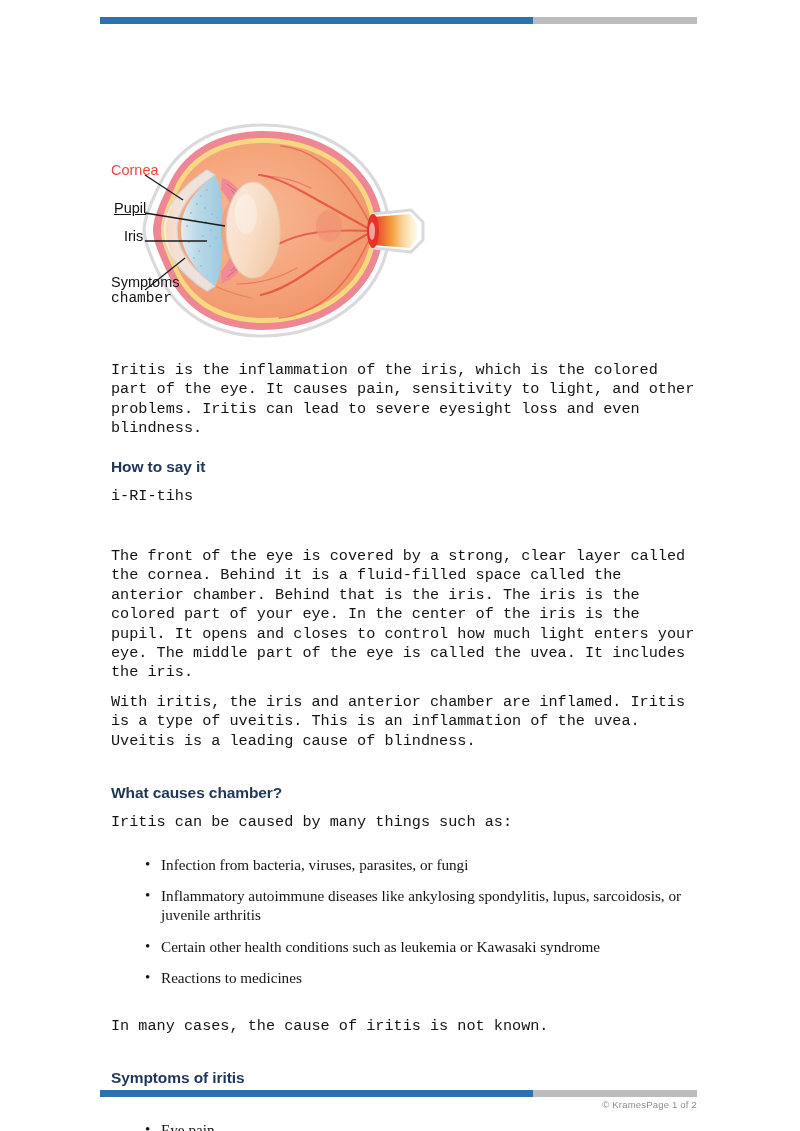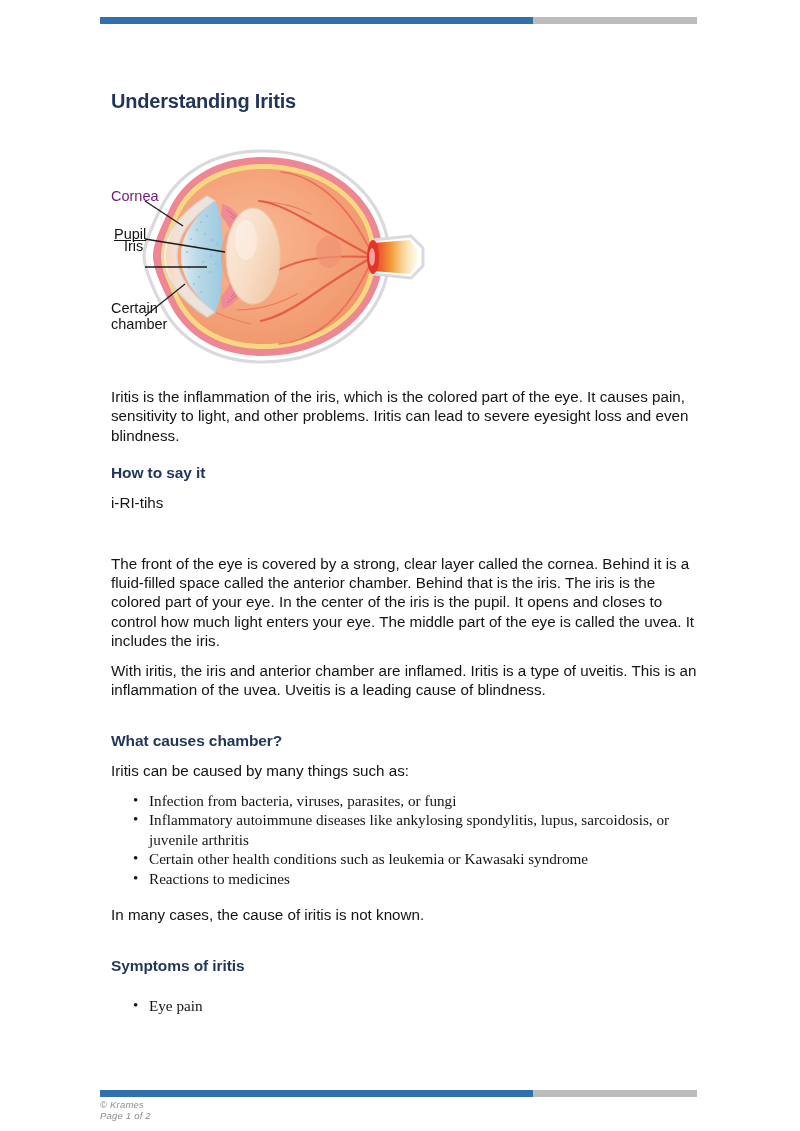--- a/index.html
+++ b/index.html
@@ -65,39 +65,39 @@
     font-family: "Liberation Sans", sans-serif;
     font-size: 15.5px;
     font-weight: bold;
     color: #1f3559;
     margin: 0;
     line-height: 21px;
     letter-spacing: -0.1px;
   }
 
   p.body-text {
-    font-family: Liberation Sans, sans-serif;
+    font-family: Liberation Mono, monospace;
     font-size: 15.2px;
     line-height: 19.4px;
     color: #141414;
     margin: 0;
   }
 
   ul.bullets {
     font-family: "Liberation Serif", serif;
     font-size: 15.2px;
     line-height: 19.4px;
     color: #141414;
     margin: 0;
     padding-left: 38px;
     list-style: none;
   }
   ul.bullets > li {
     position: relative;
-    margin: 0;
+    margin: 12px;
     padding: 0;
   }
   ul.bullets > li::before {
     content: "\2022";
     position: absolute;
     left: -16px;
     top: 0;
     font-size: 15px;
     line-height: 19.4px;
     color: #141414;
@@ -134,40 +134,37 @@
     display: flex;
   }
   .footer-text {
     position: absolute;
     left: 100px;
     top: 1099px;
     width: 597px;
     display: flex;
     justify-content: flex-end;
     font-family: "Liberation Sans", sans-serif;
-    font-style: italic;
     font-size: 9.5px;
     color: #8d8d8d;
     letter-spacing: 0.2px;
-    flex-direction: column;
   }
 </style>
 </head>
 <body>
 
 <div class="page">
 
   <div class="header-rule">
     <div class="rule-blue" style="width:433px;"></div>
     <div class="rule-gray"></div>
   </div>
 
   <div class="content">
 
-    <h1 class="page-title">Understanding Iritis</h1>
 
     <div class="sp-title-img"></div>
 
     <div class="figure">
       <svg class="eye-svg" width="320" height="225" viewBox="0 0 320 225">
         <defs>
           <radialGradient id="gVit" cx="42%" cy="42%" r="68%">
             <stop offset="0%" stop-color="#f8b994"></stop>
             <stop offset="55%" stop-color="#f5a57c"></stop>
             <stop offset="100%" stop-color="#f09368"></stop>
@@ -295,25 +292,25 @@
         </g>
 
         <g stroke="#1a1a1a" stroke-width="1.3" fill="none">
           <line x1="34" y1="57" x2="72" y2="82"></line>
           <line x1="34" y1="95" x2="114" y2="108"></line>
           <line x1="34" y1="123" x2="96" y2="123"></line>
           <line x1="34" y1="172" x2="74" y2="140"></line>
         </g>
       </svg>
 
-      <div style="position:absolute;left:0px;top:44px;font-family:'Liberation Sans',sans-serif;font-size:14.5px;color:#701a75;">Cornea</div>
+      <div style="position:absolute;left:0px;top:44px;font-family:'Liberation Sans',sans-serif;font-size:14.5px;color:#ef4444;">Cornea</div>
       <div style="position:absolute;left:3px;top:82px;font-family:'Liberation Sans',sans-serif;font-size:14.5px;color:#141414;text-decoration:underline;">Pupil</div>
-      <div style="position:absolute;left:13px;top:94px;font-family:'Liberation Sans',sans-serif;font-size:14.5px;color:#141414;text-align:center;">Iris</div>
-      <div style="position:absolute;left:0px;top:156px;font-family:'Liberation Sans',sans-serif;font-size:14.5px;color:#141414;line-height:16px;">Certain</div>
-      <div style="position:absolute;left:0px;top:172px;font-family:Liberation Sans, sans-serif;font-size:14.5px;color:#141414;line-height:16px;">chamber</div>
+      <div style="position:absolute;left:13px;top:110px;font-family:'Liberation Sans',sans-serif;font-size:14.5px;color:#141414;text-align:center;">Iris</div>
+      <div style="position:absolute;left:0px;top:156px;font-family:'Liberation Sans',sans-serif;font-size:14.5px;color:#141414;line-height:16px;">Symptoms</div>
+      <div style="position:absolute;left:0px;top:172px;font-family:Liberation Mono, monospace;font-size:14.5px;color:#141414;line-height:16px;">chamber</div>
     </div>
 
     <div class="sp-img-para"></div>
 
     <p class="body-text">Iritis is the inflammation of the iris, which is the colored part of the eye. It causes pain, sensitivity to light, and other problems. Iritis can lead to severe eyesight loss and even blindness.</p>
 
     <div class="sp-para-head"></div>
 
     <h2 class="section-heading">How to say it</h2>
     <div class="sp-head-para"></div>

